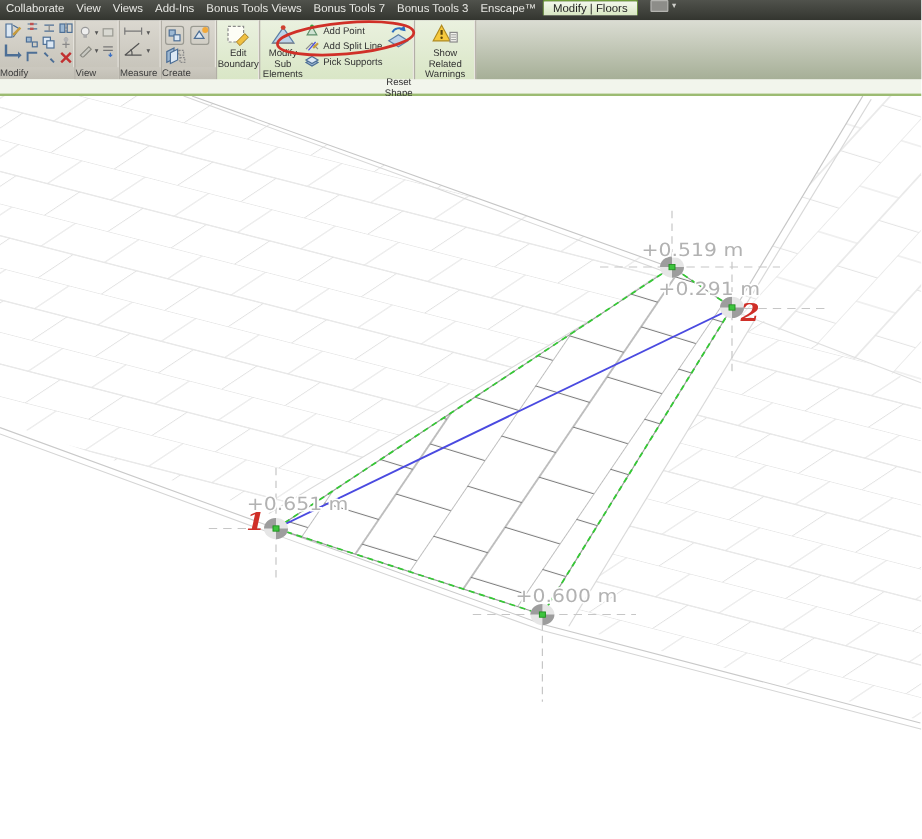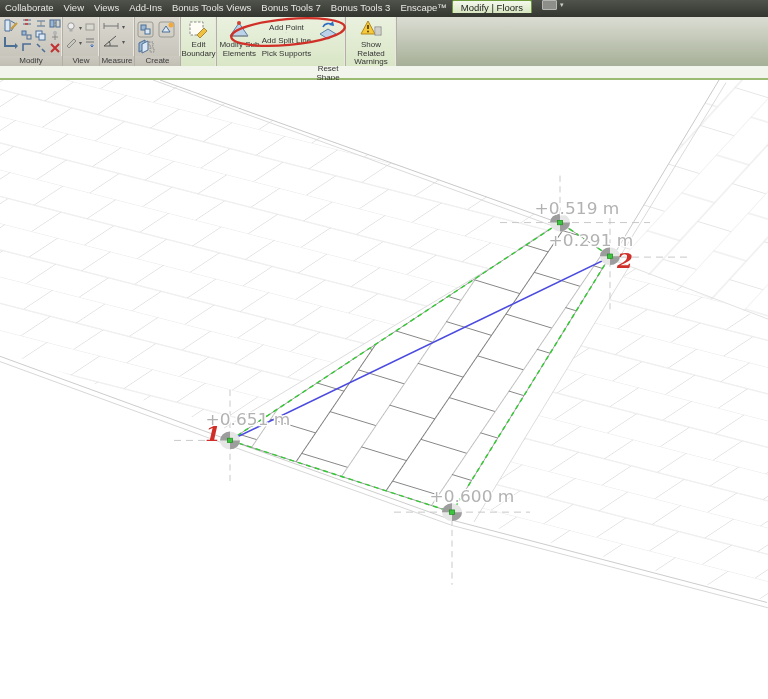--- a/index.html
+++ b/index.html
@@ -10,29 +10,29 @@
   .tab{padding:2px 5px 0 5px;white-space:nowrap;cursor:default;}
   .tab.active{background:linear-gradient(#f4f8ee,#d7e6c0);color:#222;border:1px solid #6f9c3a;border-bottom:none;border-radius:2px 2px 0 0;padding:1px 8px 0 8px;}
   .ribbon-toggle{display:flex;align-items:center;gap:3px;margin-left:10px;}
   .rt-img{width:13px;height:8px;background:#8d8d89;border:1px solid #b5b5b1;border-radius:1px;}
   .rt-caret{font-size:7px;color:#cfcfcb;}
 
   
   .ribbon{height:49px;background:linear-gradient(#dbd8d0,#c3c0b6);display:flex;align-items:stretch;}
   .panel{display:flex;flex-direction:column;border-right:1px solid #b2afa6;box-shadow:inset -1px 0 0 #e9e7e0;}
   .panel .content{flex:1;display:flex;align-items:flex-start;padding:1px 2px;}
-  .plabel{height:10px;font-size:8px;line-height:10px;text-align:center;background:linear-gradient(#ccc9c0,#c1beb4);color:#3c3c3c;overflow:hidden;white-space:nowrap;}
+  .plabel{height:10px;font-size:8px;line-height:10px;background:linear-gradient(#ccc9c0,#c1beb4);color:#3c3c3c;overflow:hidden;white-space:nowrap;}
   .panel.ctx{background:linear-gradient(#eaf1df,#d9e6c6);}
   .panel.ctx .plabel{background:linear-gradient(#d8e7bd,#c9ddab);color:#333;}
   .ribbon-empty{flex:1;background:linear-gradient(#dbddd3,#a6af97);}
 
   .bigbtn{width:41px;display:flex;flex-direction:column;align-items:center;text-align:center;font-size:8px;line-height:1.08;color:#333;padding-top:1px;cursor:default;}
   .bigbtn .bicon{height:22px;display:flex;align-items:center;justify-content:center;}
   .smallcol{display:flex;flex-direction:column;justify-content:flex-start;padding-top:1px;}
-  .smallbtn{display:flex;align-items:center;gap:3px;font-size:8px;color:#333;height:13px;padding:0 2px;white-space:nowrap;flex-direction:column;}
+  .smallbtn{display:flex;align-items:center;gap:3px;font-size:8px;color:#333;height:13px;padding:0 2px;white-space:nowrap;}
   .modify-clip{width:62px;overflow:hidden;}
   .modify-grid{display:flex;gap:2px;}
   .mcol{display:flex;flex-direction:column;gap:1px;}
   .mrow{display:flex;gap:2px;}
   .caret{font-size:6px;color:#555;}
   .vm-grid{display:flex;flex-direction:column;gap:3px;padding-top:3px;}
   .vm-row{display:flex;align-items:center;gap:2px;}
 
   
   .optionsbar{height:12px;background:#f2f5ec;border-bottom:2px solid #9cbb72;}

